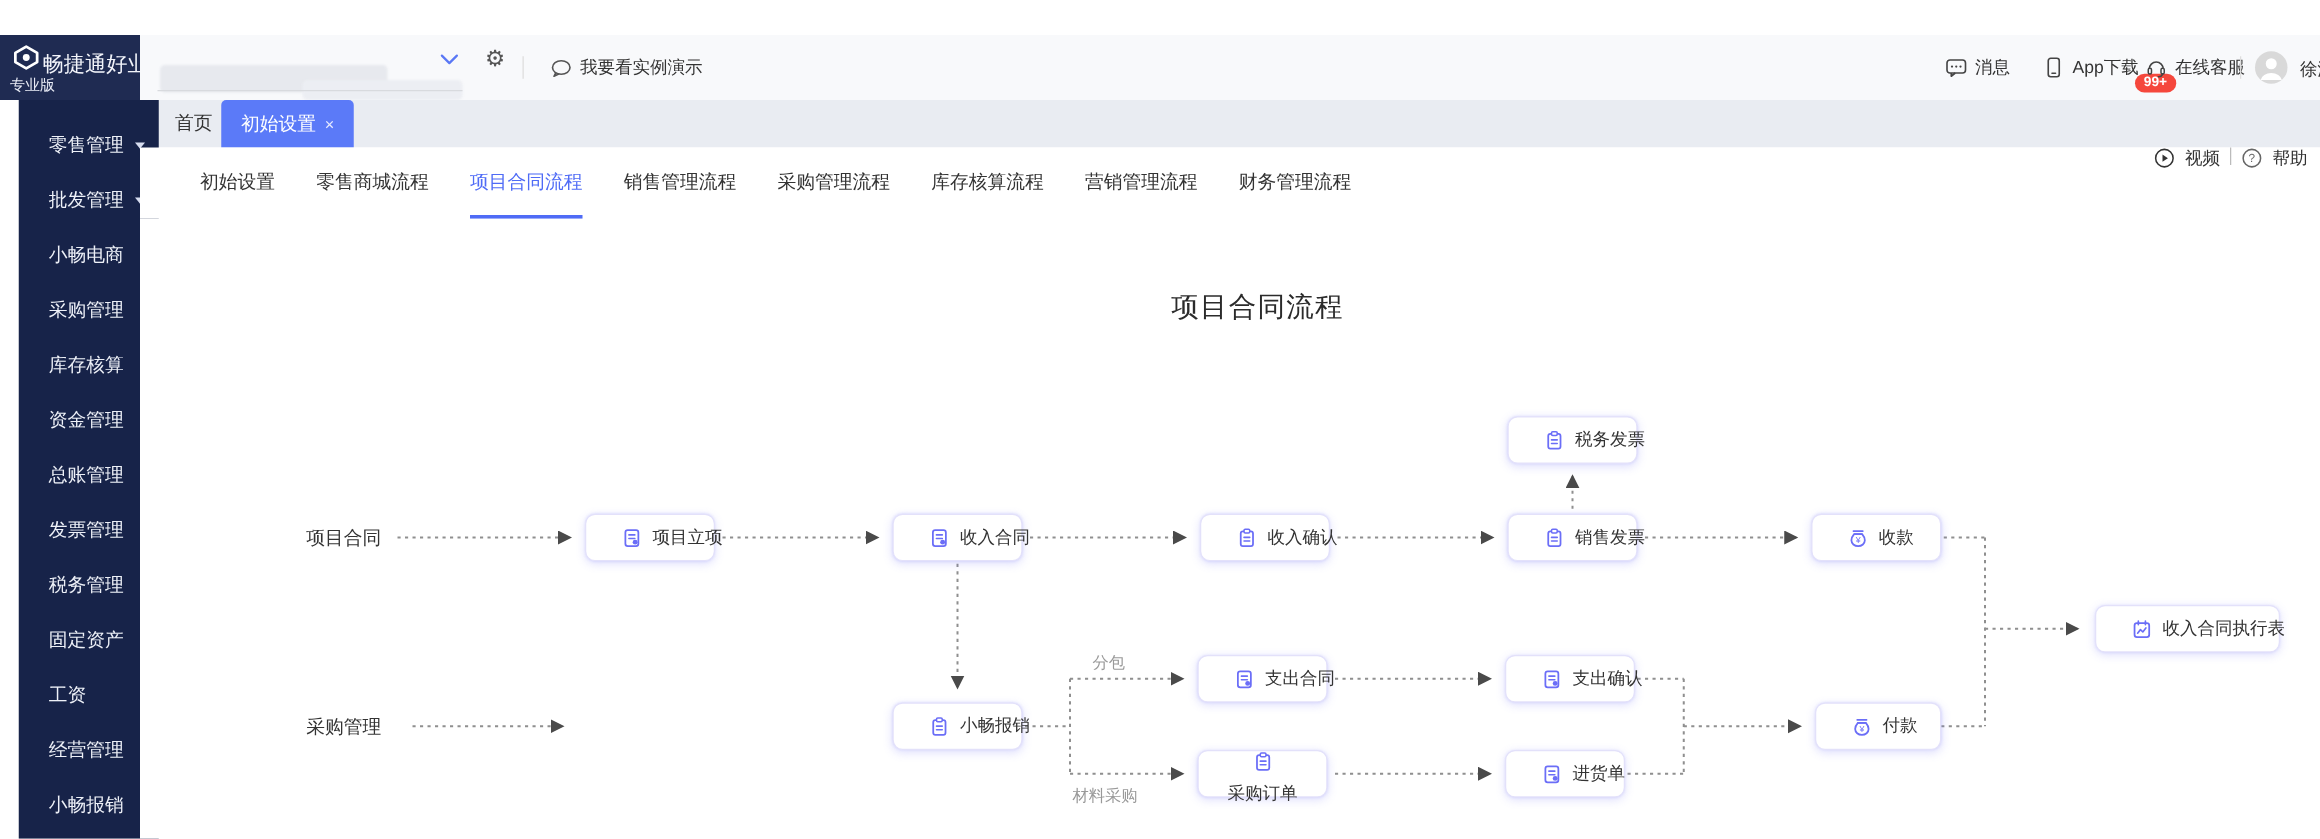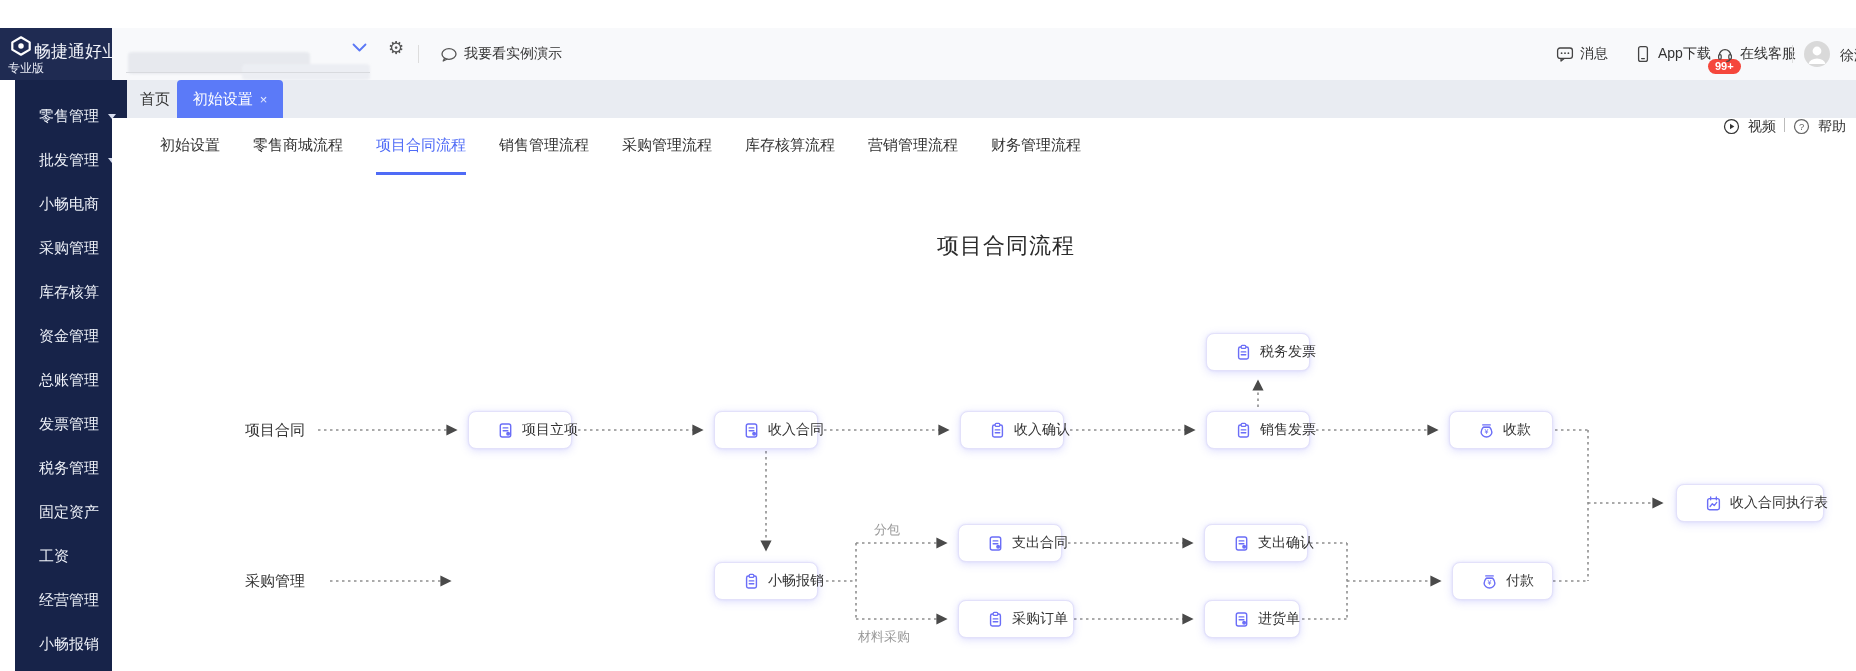--- a/index.html
+++ b/index.html
@@ -337,21 +337,21 @@
     <div class="flow-node" style="left: 1204px; top: 524px; width: 104px;">
       <span>
         <svg width="17" height="17" viewBox="0 0 18 18">
           <rect x="3.5" y="2.2" width="11" height="13.6" rx="2" fill="none" stroke="#6b6ef7" stroke-width="1.5"></rect>
           <path d="M6.5 6.3h5 M6.5 9.3h5" stroke="#6b6ef7" stroke-width="1.4" stroke-linecap="round"></path>
           <circle cx="11.8" cy="12.4" r="2.1" fill="#6b6ef7"></circle>
         </svg>
       </span>
       <span>支出确认</span>
     </div>
-    <div class="flow-node" style="left: 958px; top: 600px; width: 116px;">
+    <div class="flow-node" style="left: 958px; top: 600px; width: 104px; flex-direction: column;">
       <span>
         <svg width="17" height="17" viewBox="0 0 18 18">
           <rect x="3.8" y="3.2" width="10.4" height="12.6" rx="1.8" fill="none" stroke="#6b6ef7" stroke-width="1.5"></rect>
           <rect x="6.6" y="1.4" width="4.8" height="3.2" rx="1" fill="#fff" stroke="#6b6ef7" stroke-width="1.3"></rect>
           <path d="M6.6 8.4h4.8 M6.6 11.4h4.8" stroke="#6b6ef7" stroke-width="1.4" stroke-linecap="round"></path>
         </svg>
       </span>
       <span>采购订单</span>
     </div>
     <div class="flow-node" style="left: 1204px; top: 600px; width: 96px;">

